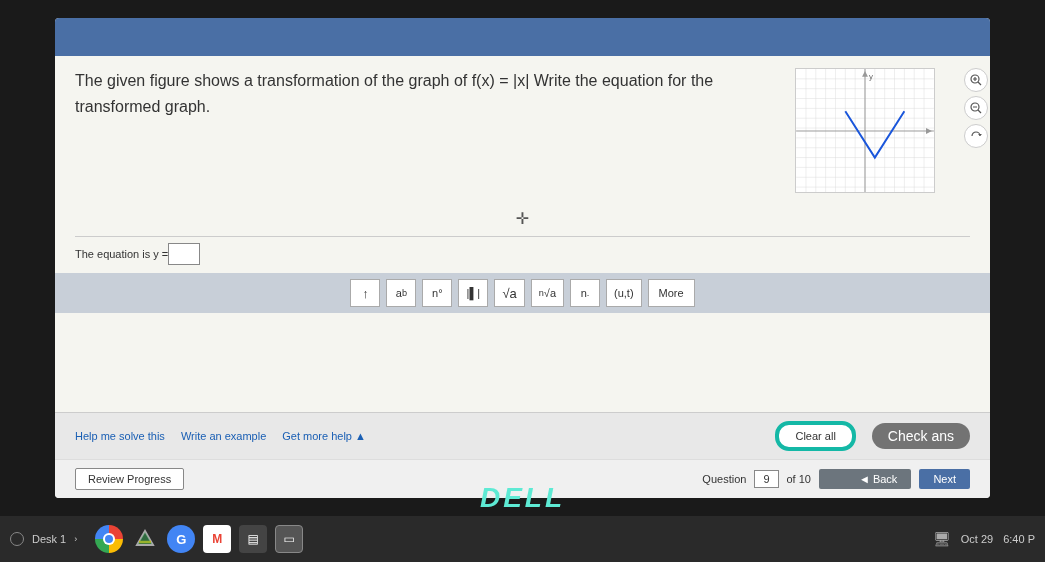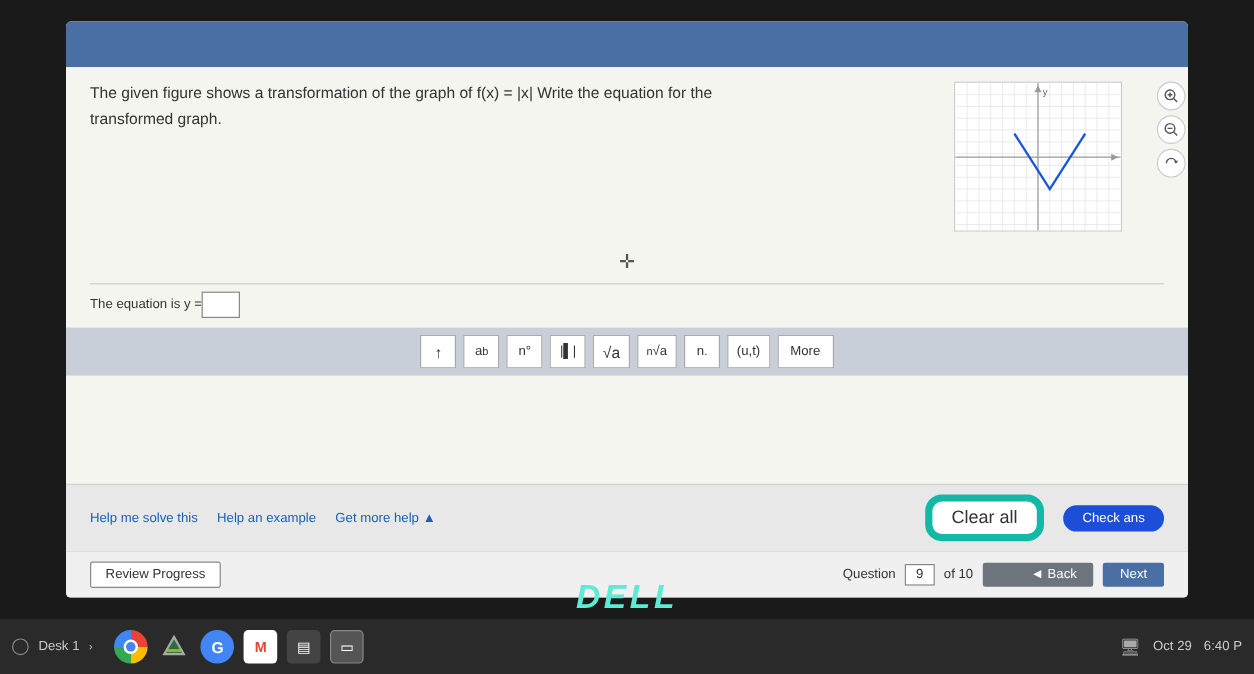--- a/index.html
+++ b/index.html
@@ -159,34 +159,34 @@
     .help-link {
       font-size: 11px;
       color: #1a5fb4;
       cursor: pointer;
       text-decoration: none;
     }
 
     .clear-btn {
       margin-left: auto;
       background: white;
-      border: 6px solid #14b8a6;
+      border: 4px solid #14b8a6;
       padding: 5px 16px;
-      font-size: 15px;
+      font-size: 11px;
       cursor: pointer;
       border-radius: 14px;
       color: #333;
     }
 
     .check-btn {
-      background: #1d4ed8;
+      background: #737373;
       color: white;
       border: none;
       padding: 5px 16px;
-      font-size: 11px;
+      font-size: 14px;
       cursor: pointer;
       border-radius: 14px;
     }
 
     
     .review-row {
       background: #f0f0f0;
       padding: 8px 20px;
       display: flex;
       align-items: center;
@@ -317,21 +317,21 @@
 </head>
 <body>
 
 <div class="screen">
 
   <div class="header-bar"></div>
 
   <div class="main-content">
     <div class="question-area">
       <div>
-        <div style="font-size:13px; color:#333; line-height:1.6;">
+        <div style="font-size:16px; color:#333; line-height:1.6;">
           <span>The given figure shows a transformation of the graph of f(x) = |x|  Write the equation for the</span><br>
           <span>transformed graph.</span>
         </div>
       </div>
 
       <div class="graph-container">
         <svg class="graph-svg" viewBox="0 0 140 125">
 
           <rect width="140" height="125" fill="white"></rect>
 
@@ -420,21 +420,21 @@
       <button class="math-btn" style="font-size:11px;"><sup>n</sup>√a</button>
       <button class="math-btn" style="font-size:11px;">n<sub>.</sub></button>
       <button class="math-btn" style="font-size:11px;">(u,t)</button>
       <button class="math-btn more-btn">More</button>
     </div>
 
   </div>
 
   <div class="bottom-toolbar">
     <a class="help-link">Help me solve this</a>
-    <a class="help-link">Help an example</a>
+    <a class="help-link">Write an example</a>
     <a class="help-link">Get more help ▲</a>
     <button class="clear-btn">Clear all</button>
     <button class="check-btn">Check ans</button>
   </div>
 
   <div class="review-row">
     <button class="review-btn">Review Progress</button>
     <div class="question-nav">
       <span>Question</span>
       <span class="question-num-box">9</span>

